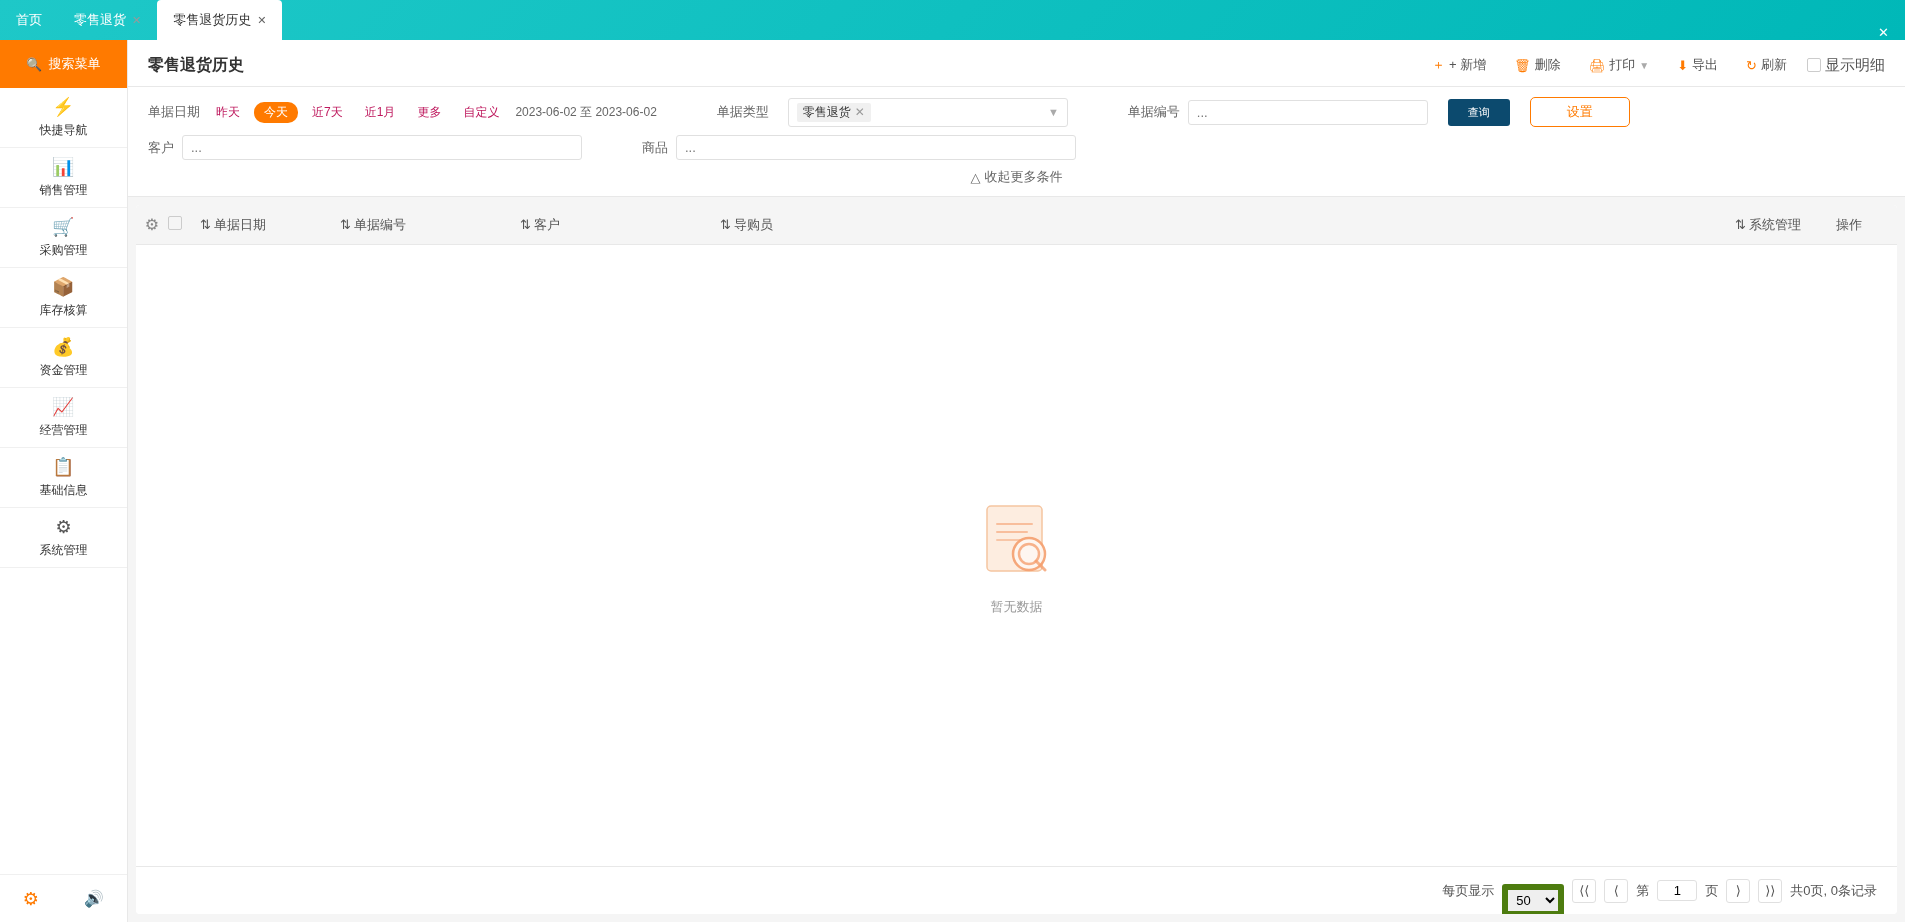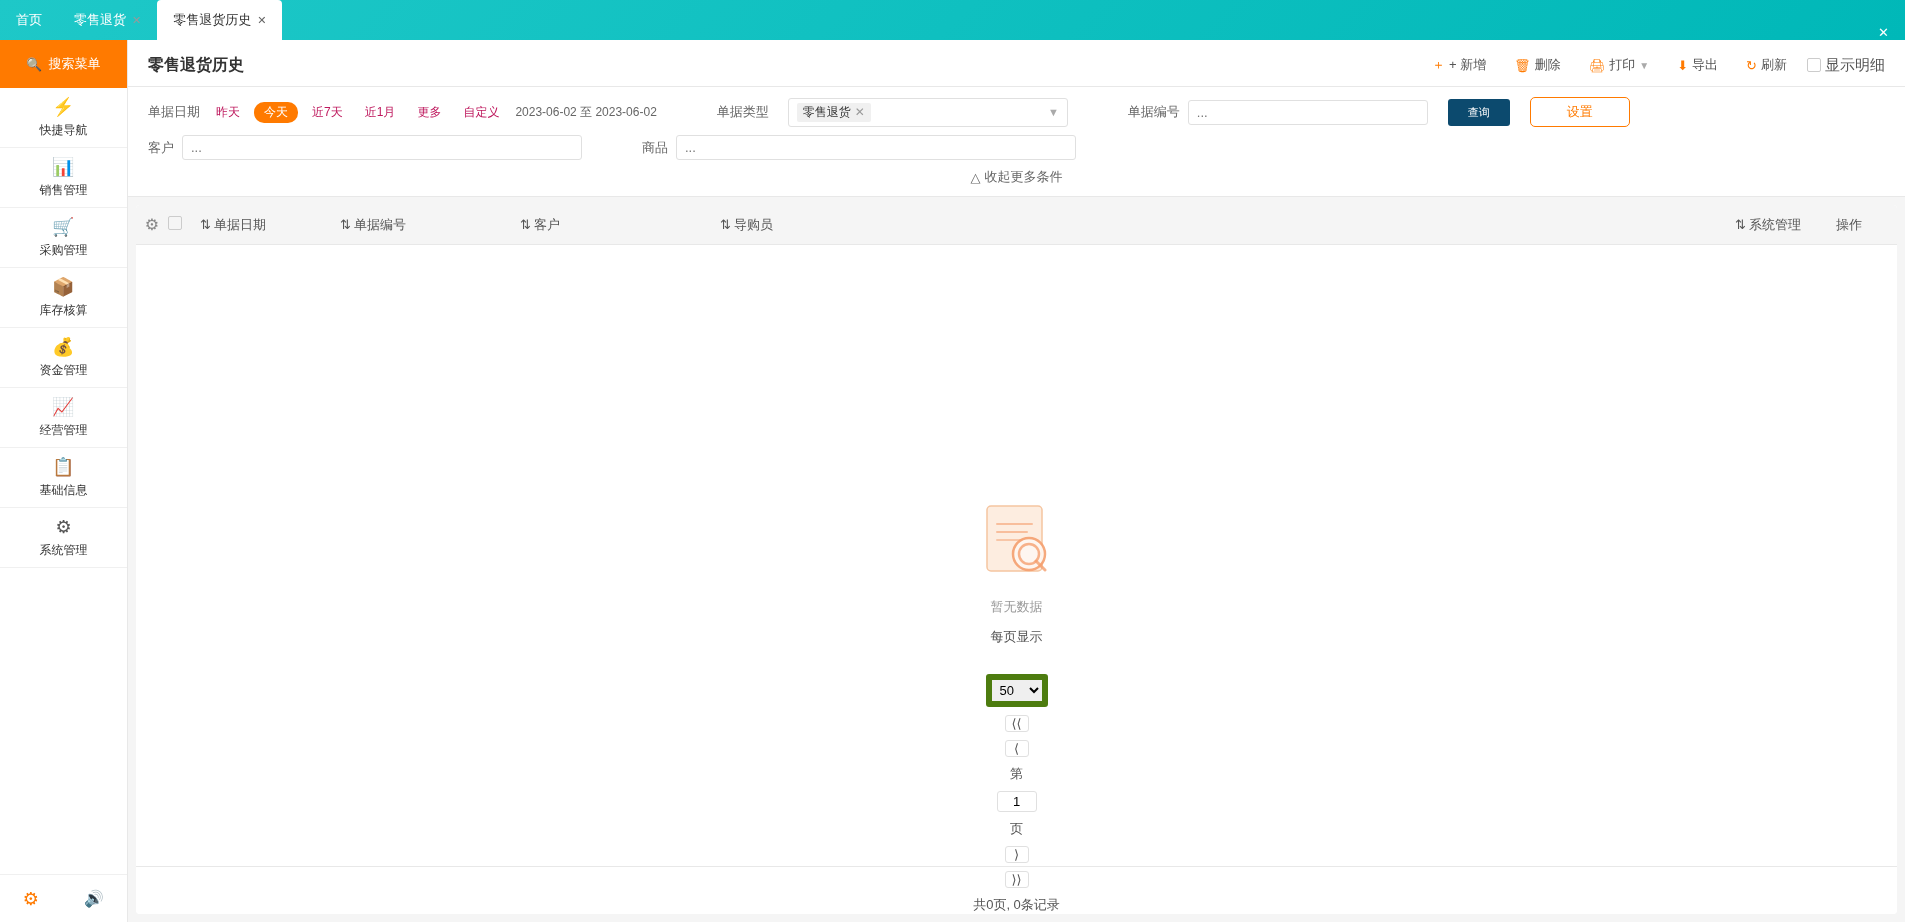--- a/index.html
+++ b/index.html
@@ -305,21 +305,20 @@
       background: #fff;
       border-top: 1px solid #e8e8e8;
       display: flex;
       align-items: center;
       justify-content: flex-end;
       padding: 0 20px;
       gap: 8px;
       font-size: 13px;
       color: #555;
       flex-shrink: 0;
-      flex-direction: column;
     }
     .page-select {
       border: 6px solid #4d7c0f;
       border-radius: 3px;
       padding: 2px 4px;
       font-size: 13px;
       margin-top: 20px;
     }
     .page-btn {
       width: 24px;

